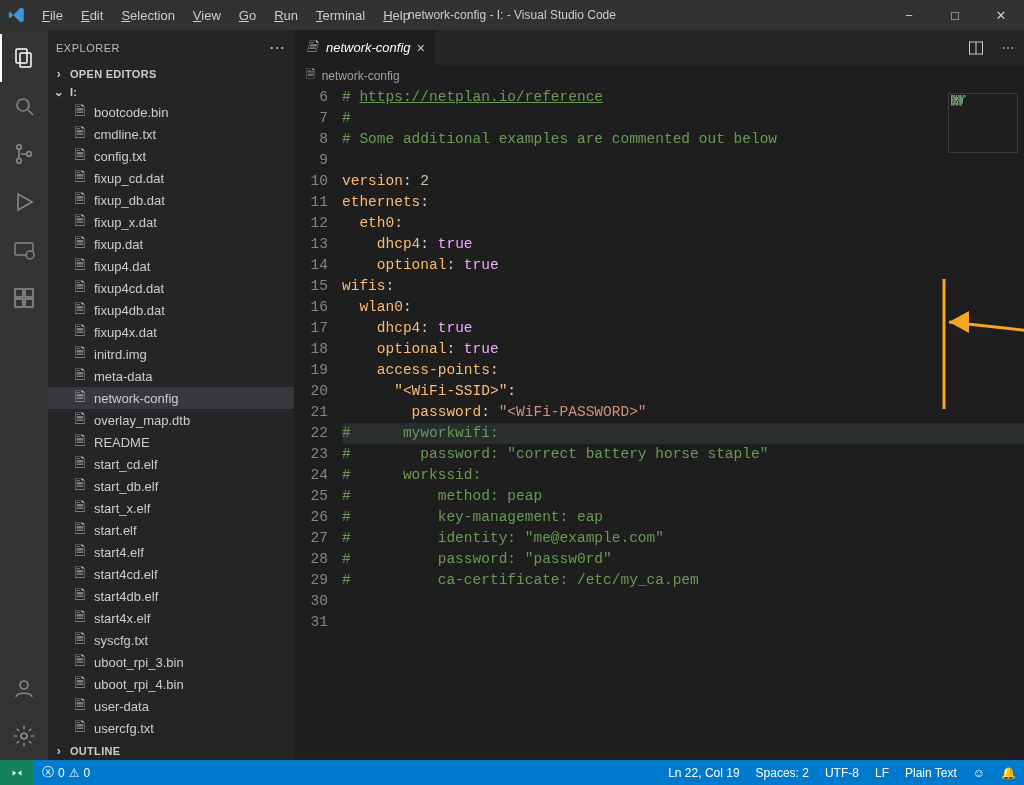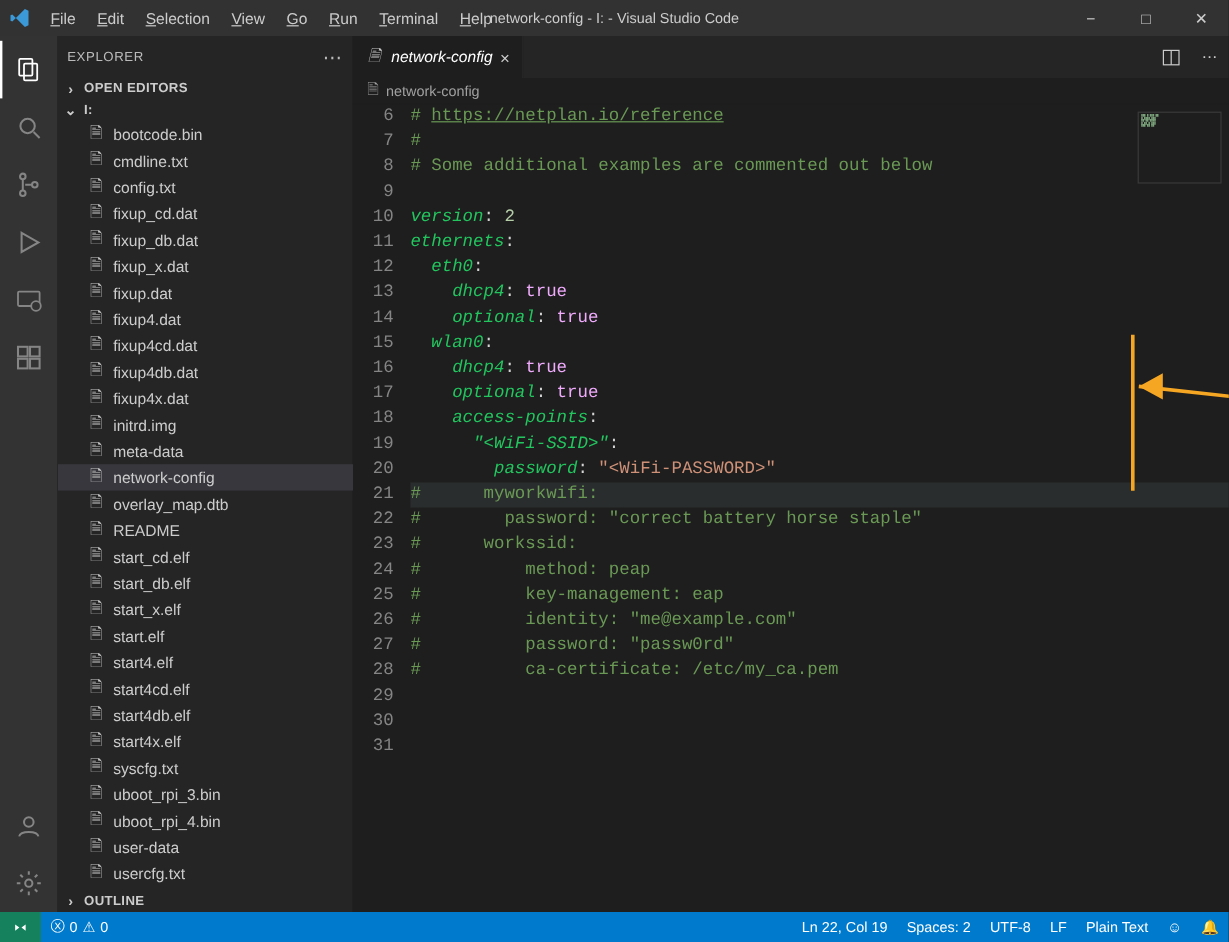--- a/index.html
+++ b/index.html
@@ -117,21 +117,21 @@
   .code-area{ flex:1; display:flex; font-family:Consolas, "Courier New", monospace; font-size:14.5px; position:relative; background:#1e1e1e;}
   .gutter{
     width:48px;text-align:right;padding:0 14px 0 0;color:#858585;
     user-select:none;
   }
   .gutter div{ height:21px;line-height:21px;}
   .lines{ flex:1; }
   .line{ height:21px;line-height:21px;white-space:pre; color:#d4d4d4;}
   .line.sel{ background:#2a2d2e; }
   .c-comment{ color:#6a9955; }
-  .c-key{ color:#22c55e;font-style:italic; }
+  .c-key{ color:#fdba74; }
   .c-val{ color:#ce9178; }
   .c-bool{ color:#f0abfc; }
   .c-num{ color:#b5cea8; }
   .c-link{ color:#6a9955;text-decoration:underline; }
   .c-muted{ color:#6a9955; }
   .minimap{
     position:absolute;top:0;right:0;width:80px;height:100%;
   }
   .minimap .mm{
     position:absolute;top:6px;right:6px;width:70px;height:60px;
@@ -427,20 +427,21 @@
       <div class="lines" id="lines">
           <div class="line"><span class="c-comment"># </span><span class="c-link">https://netplan.io/reference</span></div>
           <div class="line"><span class="c-comment">#</span></div>
           <div class="line"><span class="c-comment"># Some additional examples are commented out below</span></div>
           <div class="line"></div>
           <div class="line"><span class="c-key">version</span><span>: </span><span class="c-num">2</span></div>
           <div class="line"><span class="c-key">ethernets</span><span>:</span></div>
           <div class="line"><span class="c-key">  eth0</span><span>:</span></div>
           <div class="line"><span class="c-key">    dhcp4</span><span>: </span><span class="c-bool">true</span></div>
           <div class="line"><span class="c-key">    optional</span><span>: </span><span class="c-bool">true</span></div>
+          <div class="line"><span class="c-key">wifis</span><span>:</span></div>
           <div class="line"><span class="c-key">  wlan0</span><span>:</span></div>
           <div class="line"><span class="c-key">    dhcp4</span><span>: </span><span class="c-bool">true</span></div>
           <div class="line"><span class="c-key">    optional</span><span>: </span><span class="c-bool">true</span></div>
           <div class="line"><span class="c-key">    access-points</span><span>:</span></div>
           <div class="line"><span class="c-key">      "&lt;WiFi-SSID&gt;"</span><span>:</span></div>
           <div class="line"><span class="c-key">        password</span><span>: </span><span class="c-val">"&lt;WiFi-PASSWORD&gt;"</span></div>
           <div class="line sel"><span class="c-muted">#      myworkwifi:</span></div>
           <div class="line"><span class="c-muted">#        password: "correct battery horse staple"</span></div>
           <div class="line"><span class="c-muted">#      workssid:</span></div>
           <div class="line"><span class="c-muted">#          method: peap</span></div>

